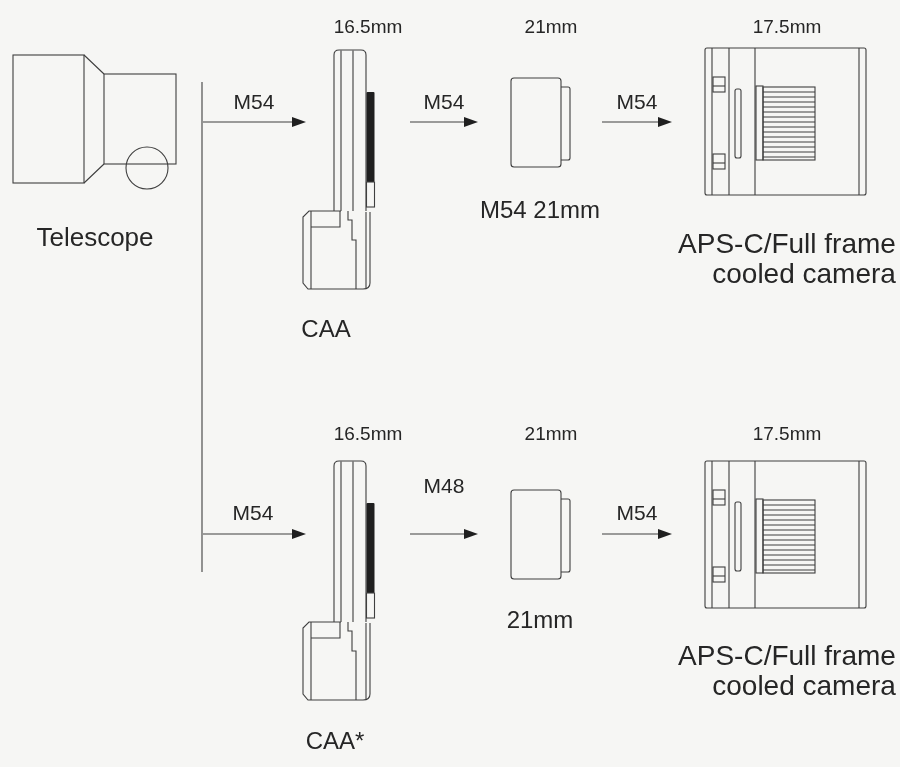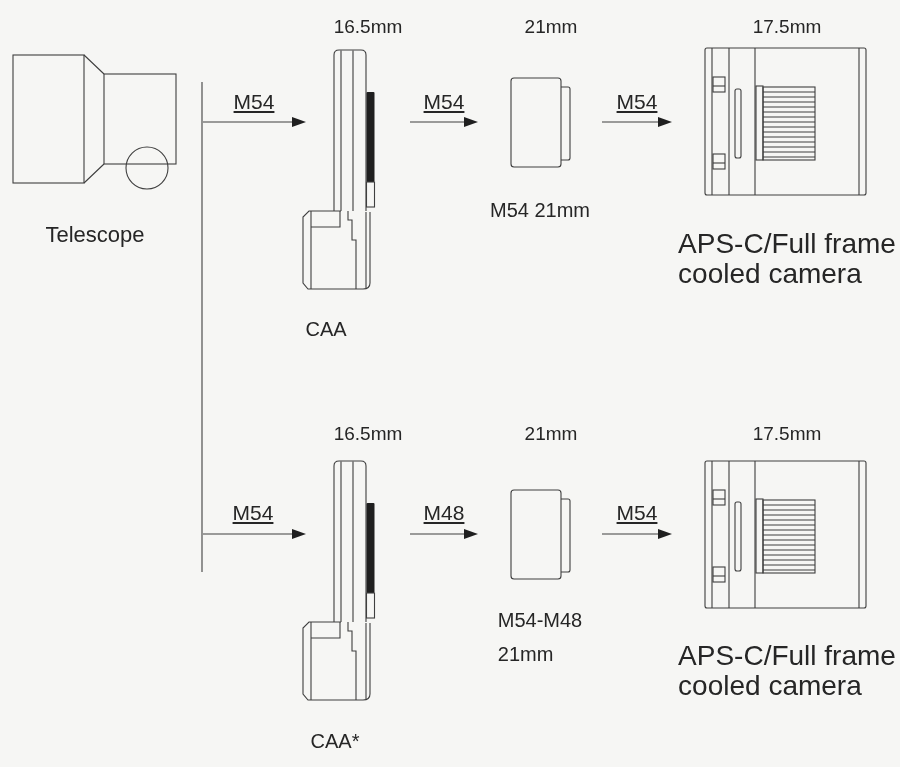--- a/index.html
+++ b/index.html
@@ -6,26 +6,26 @@
   .canvas{
     position:relative;width:900px;height:767px;background:#f6f6f4;
     font-family:"Liberation Sans",sans-serif;color:#262626;overflow:hidden;
   }
   .art{position:absolute;left:0;top:0;}
   .art path,.art rect,.art line,.art circle{stroke:#3f3f3f;stroke-width:1.1;fill:none;}
   .art .fillbg{fill:#f6f6f4;}
   .art .filldark{fill:#1f1f1f;stroke:none;}
   .art .head{fill:#1f1f1f;stroke:none;}
   .art .noline{stroke:none;}
-  .lbl{position:absolute;transform:translateX(-50%);white-space:nowrap;text-align:left;}
+  .lbl{position:absolute;transform:translateX(-50%);white-space:nowrap;text-align:right;}
   .s19{font-size:19px;}
-  .s21{font-size:21px;text-decoration:underline;}
-  .s22{font-size:22px;}
+  .s21{font-size:21px;}
+  .s22{font-size:26px;}
   .s23{font-size:28px;line-height:30px;}
-  .s24{font-size:20px;line-height:30px;}
+  .s24{font-size:24px;line-height:30px;}
   .lh34{line-height:34px;}
 </style>
 </head>
 <body>
 
 <div class="canvas">
 
   <svg class="art" width="900" height="767" viewBox="0 0 900 767" aria-hidden="true">
     <defs>
 
@@ -120,25 +120,24 @@
   </div>
   <div class="lbl s23" style="left:787px;top:229px">
     <div>APS-C/Full frame</div>
     <div>cooled camera</div>
   </div>
 
   <div class="lbl s19" style="left:368px;top:423px">16.5mm</div>
   <div class="lbl s19" style="left:551px;top:423px">21mm</div>
   <div class="lbl s19" style="left:787px;top:423px">17.5mm</div>
   <div class="lbl s21" style="left:253px;top:501px">M54</div>
-  <div class="lbl s21" style="left:444px;top:501px">M48</div>
+  <div class="lbl s21" style="left:444px;top:474px">M48</div>
   <div class="lbl s21" style="left:637px;top:501px">M54</div>
   <div class="lbl s24" style="left:335px;top:726px">CAA*</div>
   <div class="lbl s24 lh34" style="left:540px;top:603px">
-    <div>M54-M48</div>
     <div>21mm</div>
   </div>
   <div class="lbl s23" style="left:787px;top:641px">
     <div>APS-C/Full frame</div>
     <div>cooled camera</div>
   </div>
 
 </div>
 
 </body></html>

